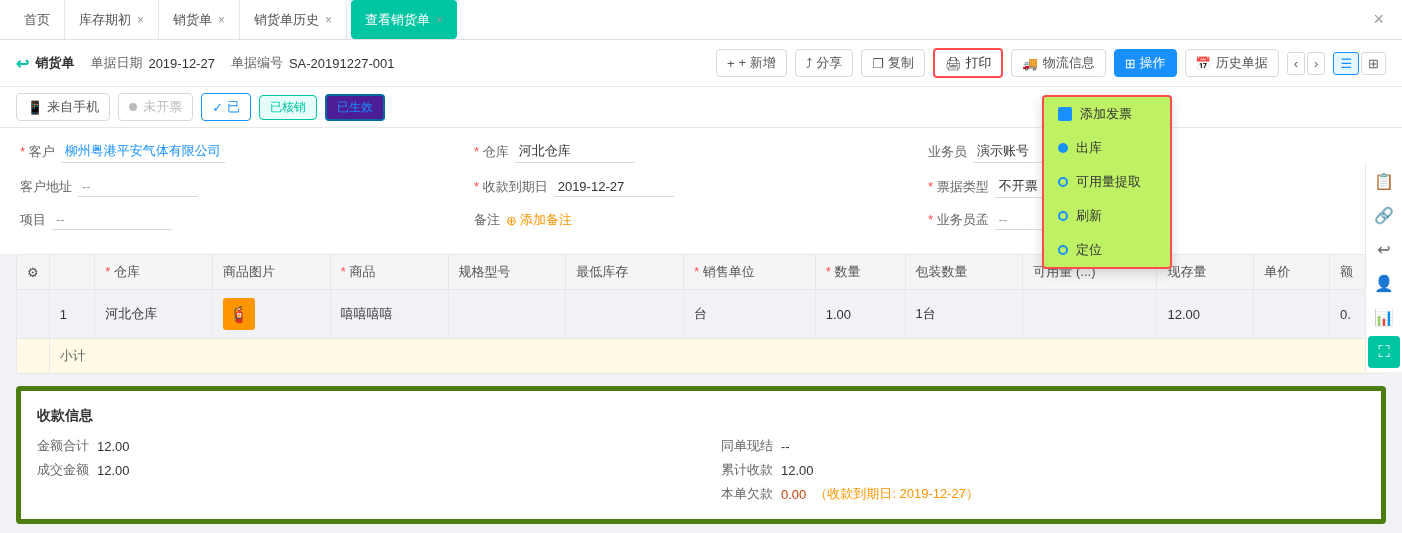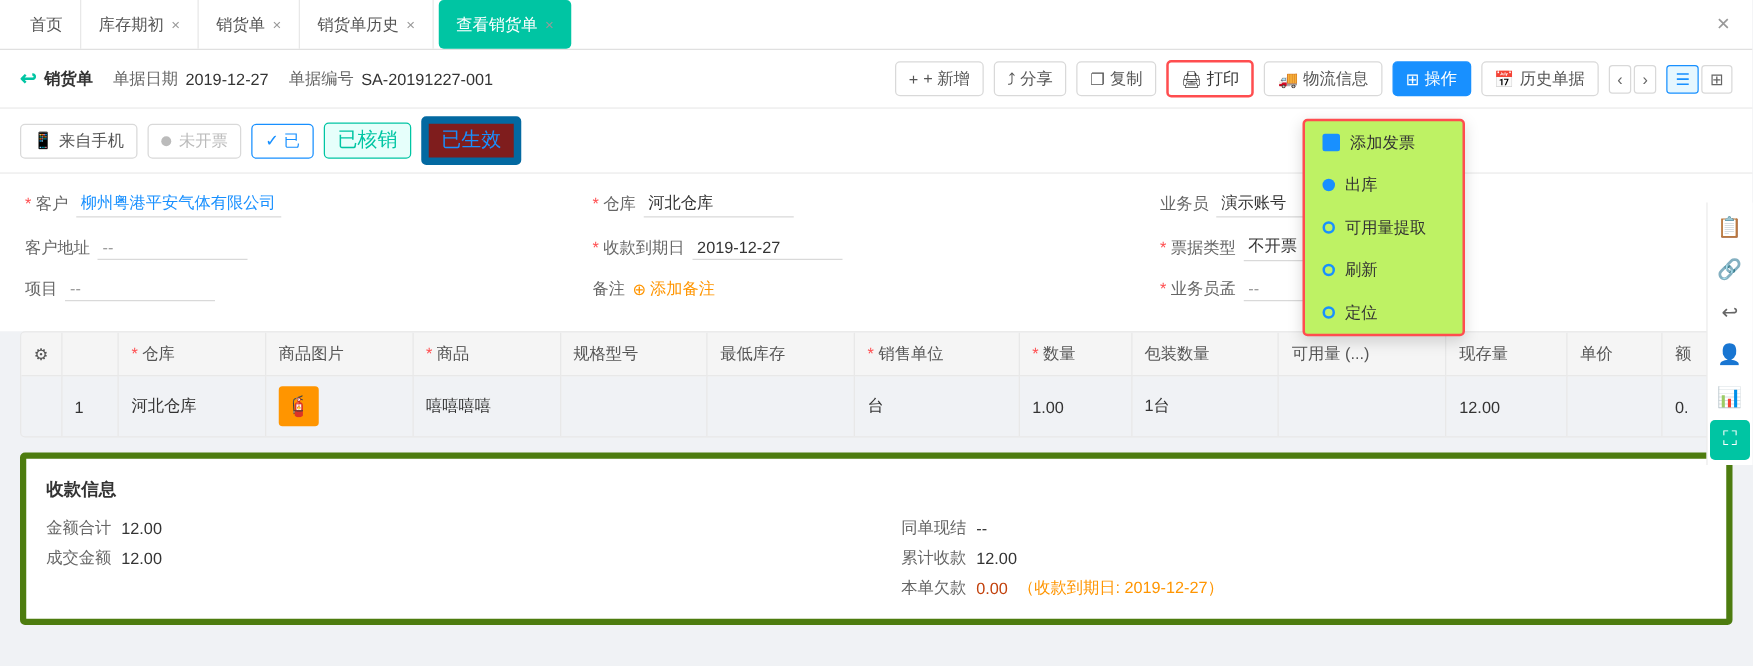--- a/index.html
+++ b/index.html
@@ -34,24 +34,24 @@
     .doc-meta-value { color: #333; }
     .doc-actions { margin-left: auto; display: flex; align-items: center; gap: 8px; }
     .action-btn {
       display: flex; align-items: center; gap: 4px; padding: 4px 10px;
       border: 1px solid #d9d9d9; border-radius: 4px; background: #fff;
       cursor: pointer; font-size: 13px; color: #555; white-space: nowrap;
     }
     .action-btn.active-tab { background: #1890ff; color: #fff; border-color: #1890ff; }
     .action-btn.print-btn { border: 2px solid #ff4d4f; color: #333; }
     .status-badge {
-      padding: 3px 10px; border-radius: 4px; font-size: 16px; white-space: nowrap;
+      padding: 3px 10px; border-radius: 4px; font-size: 12px; white-space: nowrap;
     }
     .badge-green { background: #e6fffb; color: #00c5a3; border: 1px solid #00c5a3; }
-    .badge-blue { background: #7f1d1d; color: #1890ff; border: 6px solid #0369a1; }
+    .badge-blue { background: #4c1d95; color: #1890ff; border: 2px solid #0369a1; }
     .nav-arrows { display: flex; gap: 2px; }
     .nav-arrow { padding: 3px 6px; border: 1px solid #d9d9d9; border-radius: 3px; cursor: pointer; color: #666; }
 
     
     .toolbar-row {
       display: flex; align-items: center; padding: 6px 16px; gap: 8px;
       border-bottom: 1px solid #e8e8e8; background: #fff;
     }
     .toolbar-btn {
       display: flex; align-items: center; gap: 4px; padding: 4px 10px;
@@ -319,20 +319,24 @@
           <td></td>
           <td></td>
           <td>台</td>
           <td>1.00</td>
           <td>1台</td>
           <td></td>
           <td>12.00</td>
           <td></td>
           <td>0.</td>
         </tr>
+        <tr class="subtotal-row">
+          <td></td>
+          <td colspan="13">小计</td>
+        </tr>
       </tbody>
     </table>
   </div>
 
   <div class="payment-section">
     <div class="payment-title">收款信息</div>
     <div class="payment-grid">
       <div class="payment-item">
         <span class="payment-label">金额合计</span>
         <span class="payment-value">12.00</span>

